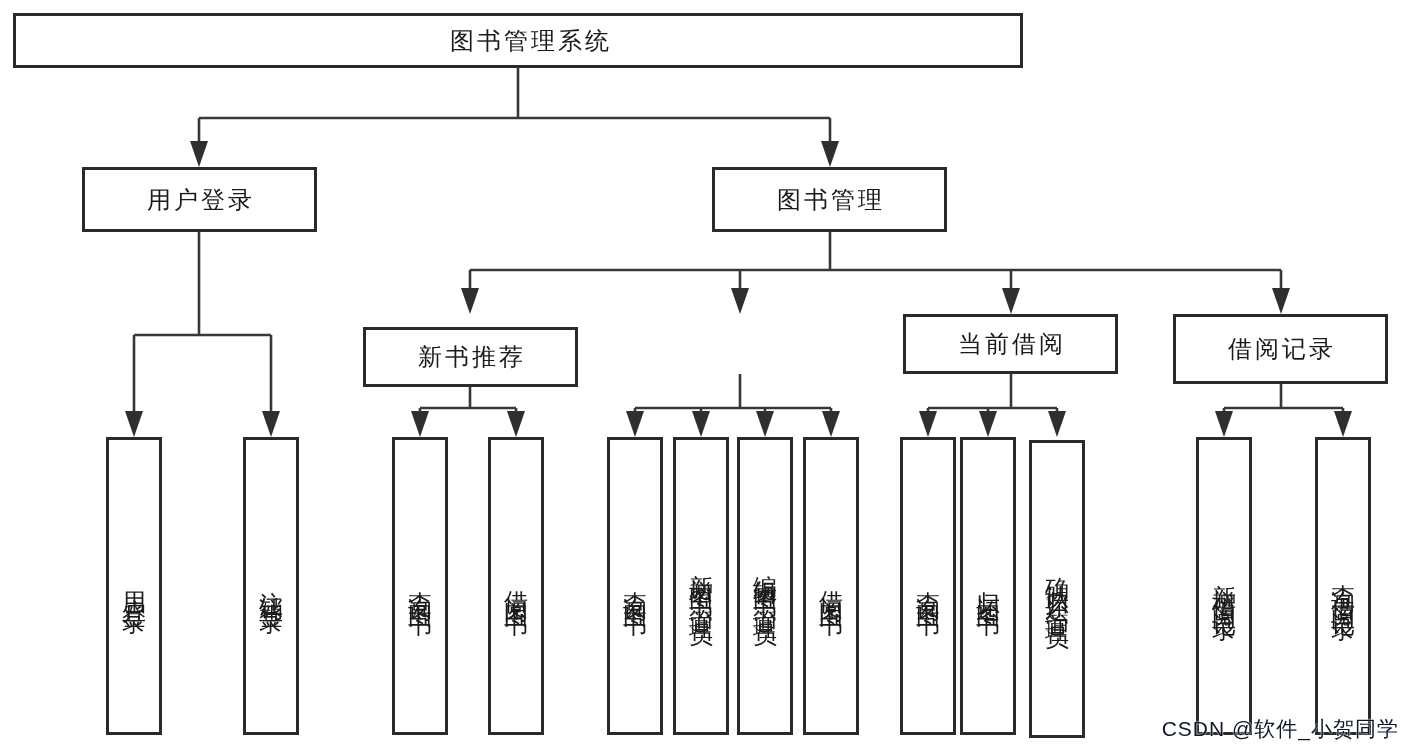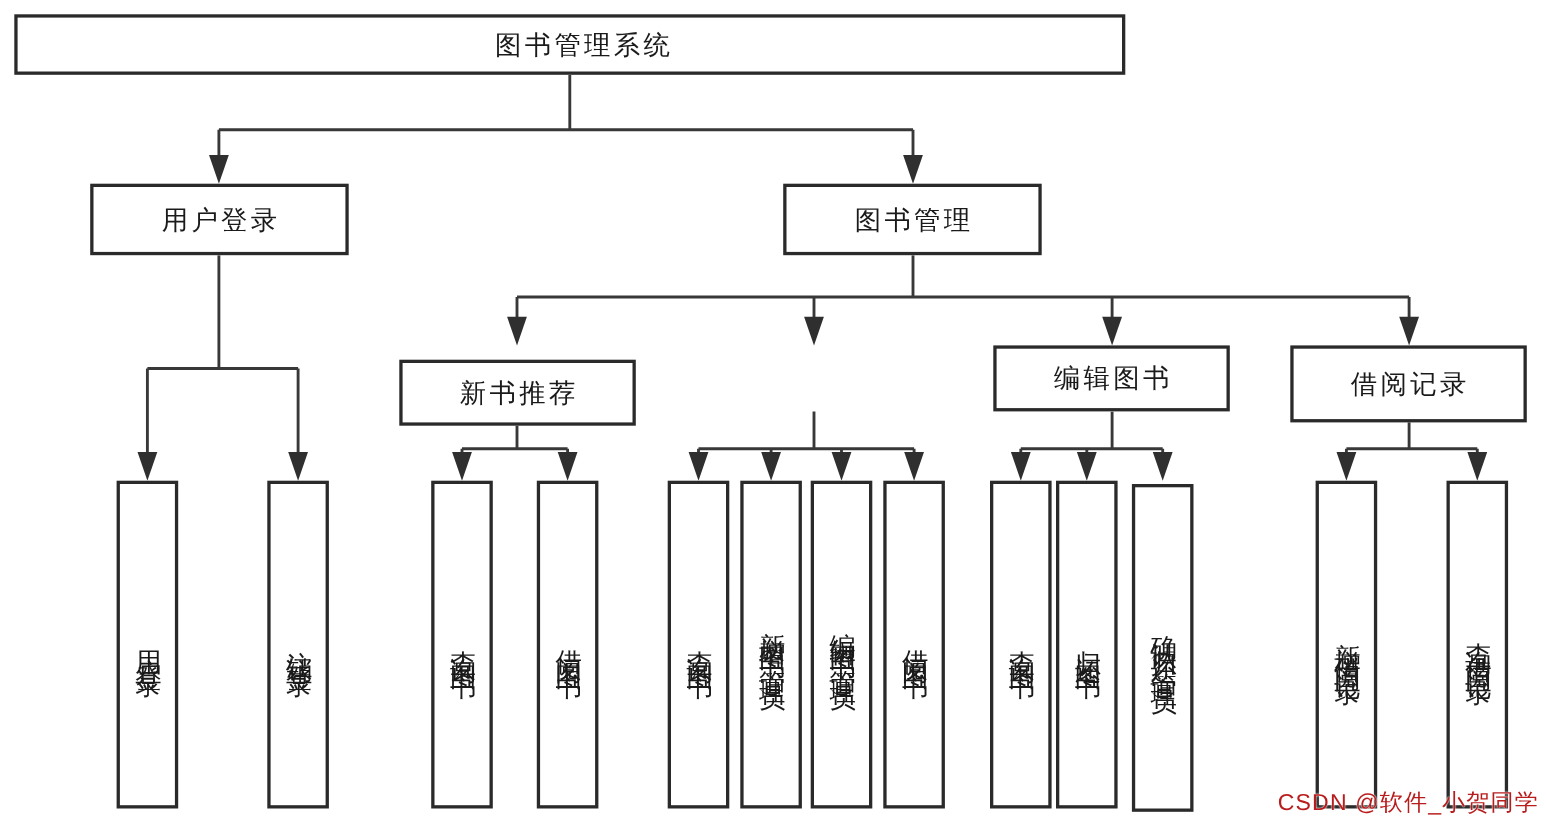--- a/index.html
+++ b/index.html
@@ -19,21 +19,21 @@
     font-size:24px;letter-spacing:3px;text-indent:3px;
     white-space:nowrap;
   }
   .vbox{
     writing-mode:vertical-rl;text-orientation:mixed;
     font-size:24px;letter-spacing:7px;
     line-height:1;
   }
   .watermark{
     position:absolute;right:6px;bottom:4px;z-index:3;
-    font-size:21px;letter-spacing:1px;color:#b91c1c;
+    font-size:21px;letter-spacing:1px;color:#0f172a;
     text-shadow:0 0 2px #ffffff,0 0 1px #ffffff;
     white-space:nowrap;
   }
   .wire{stroke:#383838;stroke-width:2.6;fill:none;}
   .arrow{fill:#2f2f2f;stroke:none;}
 </style>
 </head>
 <body>
 
 <div class="canvas">
@@ -73,21 +73,21 @@
     <polygon class="arrow" points="1215,411 1233,411 1224,437"></polygon>
     <polygon class="arrow" points="1334,411 1352,411 1343,437"></polygon>
   </svg>
 
   <div class="node hbox" style="left:13px;top:13px;width:1010px;height:55px;padding-left:23px;">图书管理系统</div>
 
   <div class="node hbox" style="left:82px;top:167px;width:235px;height:65px;">用户登录</div>
   <div class="node hbox" style="left:712px;top:167px;width:235px;height:65px;">图书管理</div>
 
   <div class="node hbox" style="left:363px;top:314px;width:215px;height:60px;margin-top:13px;">新书推荐</div>
-  <div class="node hbox" style="left:903px;top:314px;width:215px;height:60px;">编辑图书</div>
+  <div class="node hbox" style="left:903px;top:314px;width:215px;height:60px;">当前借阅</div>
   <div class="node hbox" style="left:1173px;top:314px;width:215px;height:70px;">借阅记录</div>
 
   <div class="node vbox" style="left:106px;top:437px;width:56px;height:298px;">用户登录</div>
   <div class="node vbox" style="left:243px;top:437px;width:56px;height:298px;">注销登录</div>
 
   <div class="node vbox" style="left:392px;top:437px;width:56px;height:298px;">查询图书</div>
   <div class="node vbox" style="left:488px;top:437px;width:56px;height:298px;">借阅图书</div>
 
   <div class="node vbox" style="left:607px;top:437px;width:56px;height:298px;">查询图书</div>
   <div class="node vbox" style="left:673px;top:437px;width:56px;height:298px;">新增图书（管理员）</div>

